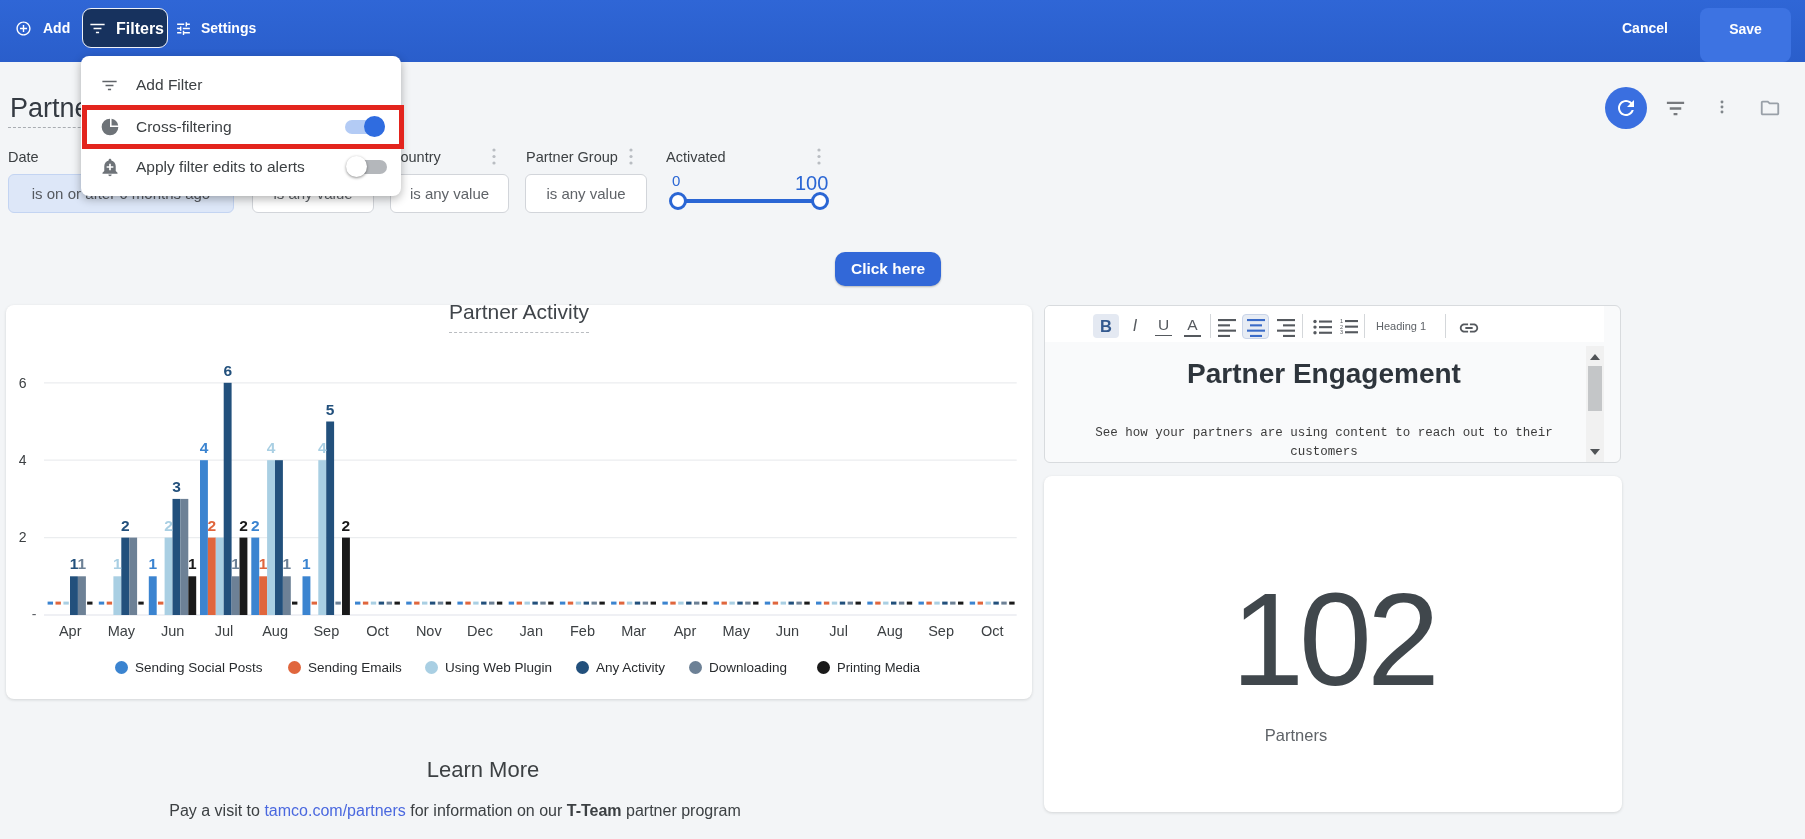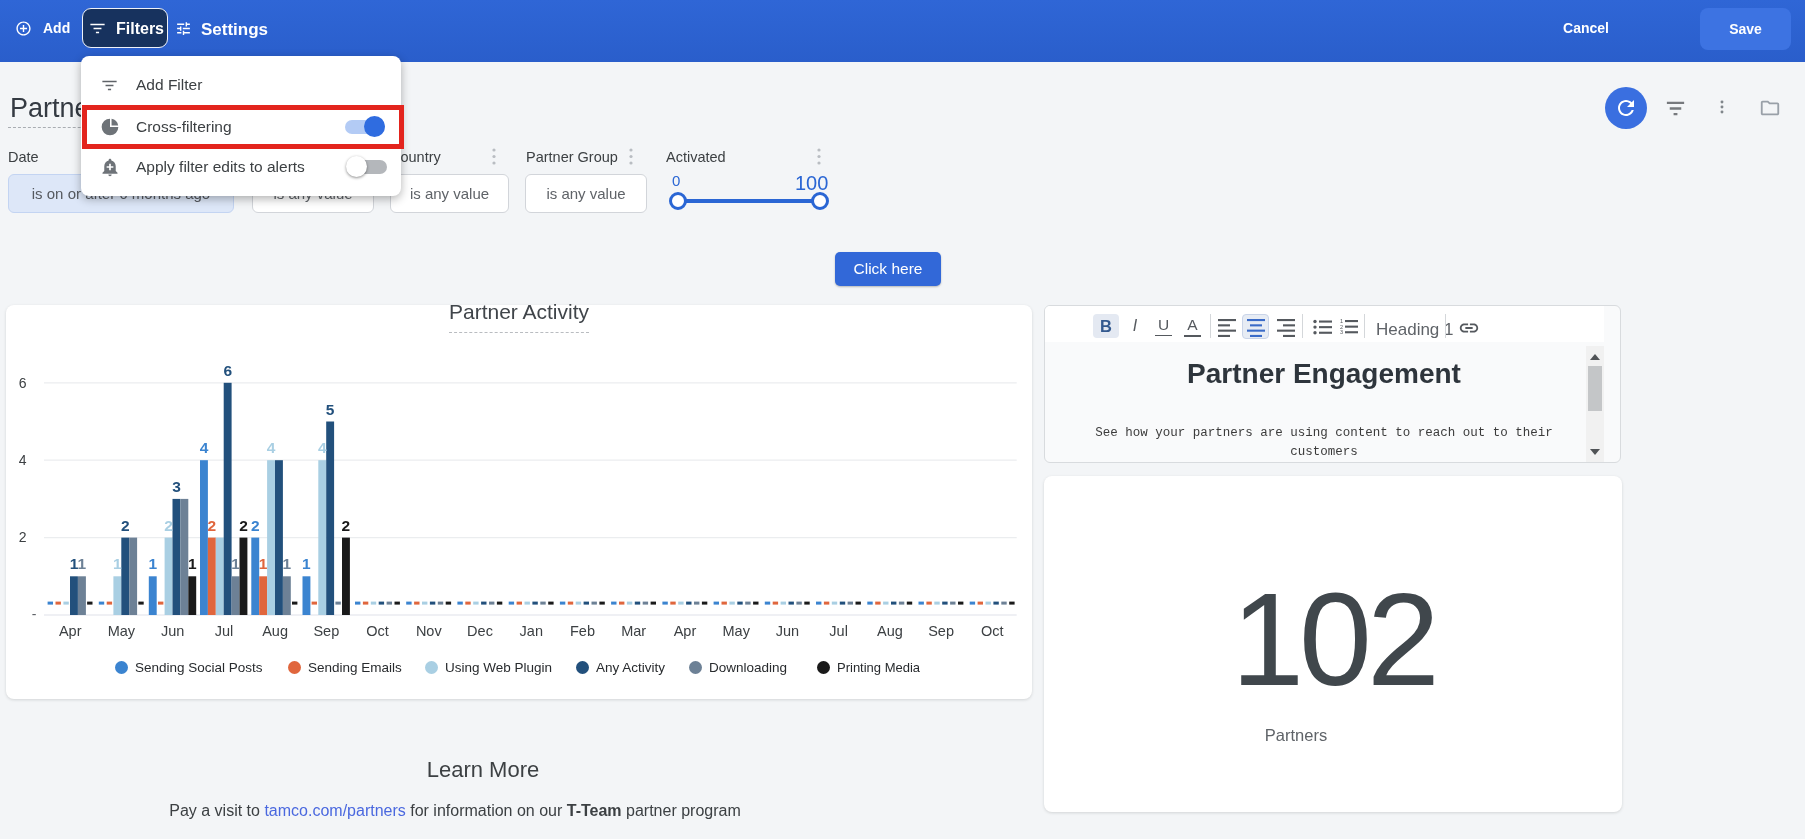--- a/index.html
+++ b/index.html
@@ -18,24 +18,24 @@
 
 <div class="abs" style="left:82px;top:8px;width:86px;height:40px;background:#17325e;border:1.5px solid #eef2f9;border-radius:9px;z-index:4"></div>
 <svg class="abs" style="left:88px;top:19px;z-index:5" width="19" height="19" viewBox="0 0 24 24" fill="#fff">
     <path d="M3 6h18v2H3V6zm4 5h10v2H7v-2zm3 5h4v2h-4v-2z"></path>
   </svg>
 <div class="abs" style="left:116px;top:20px;color:#fff;font-size:16px;font-weight:bold;z-index:5">Filters</div>
 
 <svg class="abs" style="left:175px;top:20px;z-index:4" width="17" height="17" viewBox="0 0 24 24" fill="#fff">
     <path d="M3 17v2h6v-2H3zM3 5v2h10V5H3zm10 16v-2h8v-2h-8v-2h-2v6h2zM7 9v2H3v2h4v2h2V9H7zm14 4v-2H11v2h10zm-6-4h2V7h4V5h-4V3h-2v6z"></path>
   </svg>
-<div class="abs" style="left:201px;top:20px;color:#fff;font-size:17px;font-weight:bold;z-index:4">Settings</div>
-
-<div class="abs" style="left:1547px;top:20px;width:62px;text-align:right;color:#fff;font-size:14px;font-weight:bold;z-index:4">Cancel</div>
-<div class="abs" style="left:1700px;top:8px;width:91px;height:42px;background:#3d73e2;border-radius:8px;color:#fff;font-size:14px;font-weight:bold;text-align:center;line-height:42px;z-index:4">Save</div>
+<div class="abs" style="left:201px;top:20px;color:#fff;font-size:14px;font-weight:bold;z-index:4">Settings</div>
+
+<div class="abs" style="left:1622px;top:20px;width:62px;text-align:left;color:#fff;font-size:14px;font-weight:bold;z-index:4">Cancel</div>
+<div class="abs" style="left:1700px;top:8px;width:91px;height:54px;background:#3d73e2;border-radius:8px;color:#fff;font-size:14px;font-weight:bold;text-align:center;line-height:42px;z-index:4">Save</div>
 
 <div class="abs" style="left:10px;top:93px;font-size:27px;color:#343a42;z-index:1">Partner Dashboard</div>
 <div class="abs" style="left:8px;top:127px;width:232px;border-top:1px dashed #a9adb2;z-index:1"></div>
 
 <div class="abs" style="left:1605px;top:87px;width:42px;height:42px;border-radius:50%;background:#3a6fe0;z-index:1"></div>
 <svg class="abs" style="left:1614px;top:96px;z-index:2" width="24" height="24" viewBox="0 0 24 24" fill="#fff">
     <path d="M17.65 6.35C16.2 4.9 14.21 4 12 4c-4.42 0-7.99 3.58-7.99 8s3.57 8 7.99 8c3.73 0 6.84-2.55 7.73-6h-2.08c-.82 2.33-3.04 4-5.65 4-3.31 0-6-2.69-6-6s2.69-6 6-6c1.66 0 3.14.69 4.22 1.78L13 11h7V4l-2.35 2.35z"></path>
   </svg>
 <svg class="abs" style="left:1664px;top:97px;z-index:1" width="23" height="23" viewBox="0 0 24 24" fill="#76797d">
     <path d="M3 5h18v2.4H3V5zm3 5.8h12v2.4H6v-2.4zM10 16.6h4V19h-4v-2.4z"></path>
@@ -71,21 +71,21 @@
     <circle cx="7" cy="3" r="1.6"></circle>
     <circle cx="7" cy="9.5" r="1.6"></circle>
     <circle cx="7" cy="16" r="1.6"></circle>
   </svg>
 
 <div class="abs" style="left:672px;top:172px;font-size:15px;color:#2a66d4;z-index:1">0</div>
 <div class="abs" style="left:795px;top:172px;font-size:20px;color:#2a66d4;z-index:1">100</div>
 <div class="abs" style="left:678px;top:199px;width:143px;height:4px;background:#2a66d4;z-index:1"></div>
 <div class="abs" style="left:669px;top:192px;width:18px;height:18px;border-radius:50%;background:#fff;border:3.5px solid #2a66d4;z-index:1"></div>
 <div class="abs" style="left:811px;top:192px;width:18px;height:18px;border-radius:50%;background:#fff;border:3.5px solid #2a66d4;z-index:1"></div>
-<div class="abs" style="left:835px;top:252px;width:106px;height:34px;background:#3268d8;border-radius:5px;color:#fff;font-size:15.5px;font-weight:normal;text-align:center;line-height:34px;box-shadow:0 1px 2px rgba(0,0,0,.25);z-index:1">Click here</div>
+<div class="abs" style="left:835px;top:252px;width:106px;height:34px;background:#3268d8;border-radius:10px;color:#fff;font-size:15.5px;font-weight:bold;text-align:center;line-height:34px;box-shadow:0 1px 2px rgba(0,0,0,.25);z-index:1">Click here</div>
 
 <div class="abs" style="left:81px;top:56px;width:320px;height:140px;background:#fff;border-radius:8px;box-shadow:0 3px 10px rgba(0,0,0,.3);z-index:6"></div>
 <svg class="abs" style="left:100px;top:76px;z-index:7" width="19" height="19" viewBox="0 0 24 24" fill="#5f6368">
     <path d="M3 6h18v2H3V6zm4 5h10v2H7v-2zm3 5h4v2h-4v-2z"></path>
   </svg>
 <div class="abs" style="left:136px;top:76px;font-size:15.5px;color:#3c4043;z-index:7">Add Filter</div>
 <svg class="abs" style="left:100px;top:117px;z-index:7" width="20" height="20" viewBox="0 0 24 24" fill="#6e7378">
     <path d="M12 12 L12 2 A10 10 0 1 0 22 12 Z"></path>
     <path d="M13.9 10.1 L13.9 2.2 A10 10 0 0 1 21.8 10.1 Z"></path>
   </svg>
@@ -318,21 +318,21 @@
 <svg class="abs" style="left:1339px;top:318px;z-index:3" width="19" height="19" viewBox="0 0 19 19" fill="#55595e">
     <text x="1" y="5.2" font-size="5.5" fill="#55595e">1</text>
     <rect x="6" y="2.0" width="13" height="2.1"></rect>
     <text x="1" y="10.8" font-size="5.5" fill="#55595e">2</text>
     <rect x="6" y="7.6" width="13" height="2.1"></rect>
     <text x="1" y="16.4" font-size="5.5" fill="#55595e">3</text>
     <rect x="6" y="13.2" width="13" height="2.1"></rect>
   </svg>
 
 <div class="abs" style="left:1364px;top:314px;width:1px;height:24px;background:#d4d7da;z-index:3"></div>
-<div class="abs" style="left:1376px;top:320px;font-size:17px;color:#5f6368;z-index:3">Heading 1</div>
+<div class="abs" style="left:1376px;top:320px;font-size:11px;color:#5f6368;z-index:3">Heading 1</div>
 <div class="abs" style="left:1445px;top:314px;width:1px;height:24px;background:#d4d7da;z-index:3"></div>
 <svg class="abs" style="left:1458px;top:317px;z-index:3" width="22" height="22" viewBox="0 0 24 24" fill="#55595e">
     <path d="M3.9 12c0-1.71 1.39-3.1 3.1-3.1h4V7H7c-2.76 0-5 2.24-5 5s2.24 5 5 5h4v-1.9H7c-1.71 0-3.1-1.39-3.1-3.1zM8 13h8v-2H8v2zm9-6h-4v1.9h4c1.71 0 3.1 1.39 3.1 3.1s-1.39 3.1-3.1 3.1h-4V17h4c2.76 0 5-2.24 5-5s-2.24-5-5-5z"></path>
   </svg>
 
 <div class="abs" style="left:1044px;top:358px;width:560px;text-align:center;font-size:28px;font-weight:bold;color:#2e353c;z-index:2">Partner Engagement</div>
 <div class="abs" style="left:1044px;top:424px;width:560px;text-align:center;font-family:'Liberation Mono',monospace;font-size:12.5px;color:#3b3b3b;line-height:19px;z-index:2">See how your partners are using content to reach out to their<br>customers</div>
 
 <div class="abs" style="left:1586px;top:346px;width:18px;height:116px;background:#f1f1f1;z-index:3"></div>
 <div class="abs" style="left:1588px;top:366px;width:14px;height:45px;background:#c4c6c8;z-index:4"></div>

